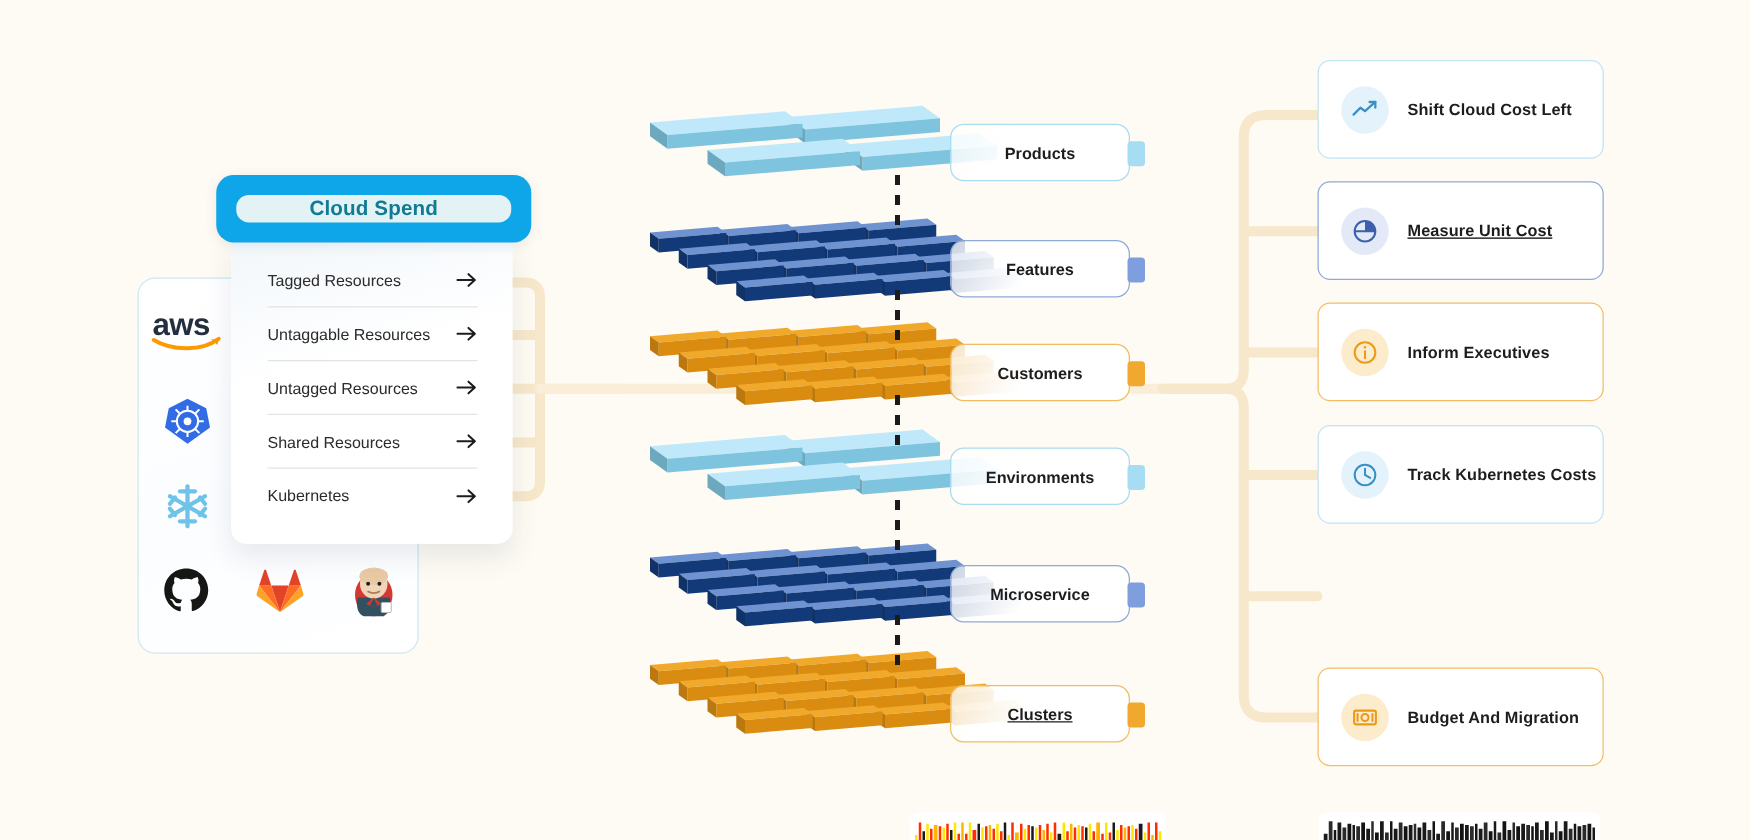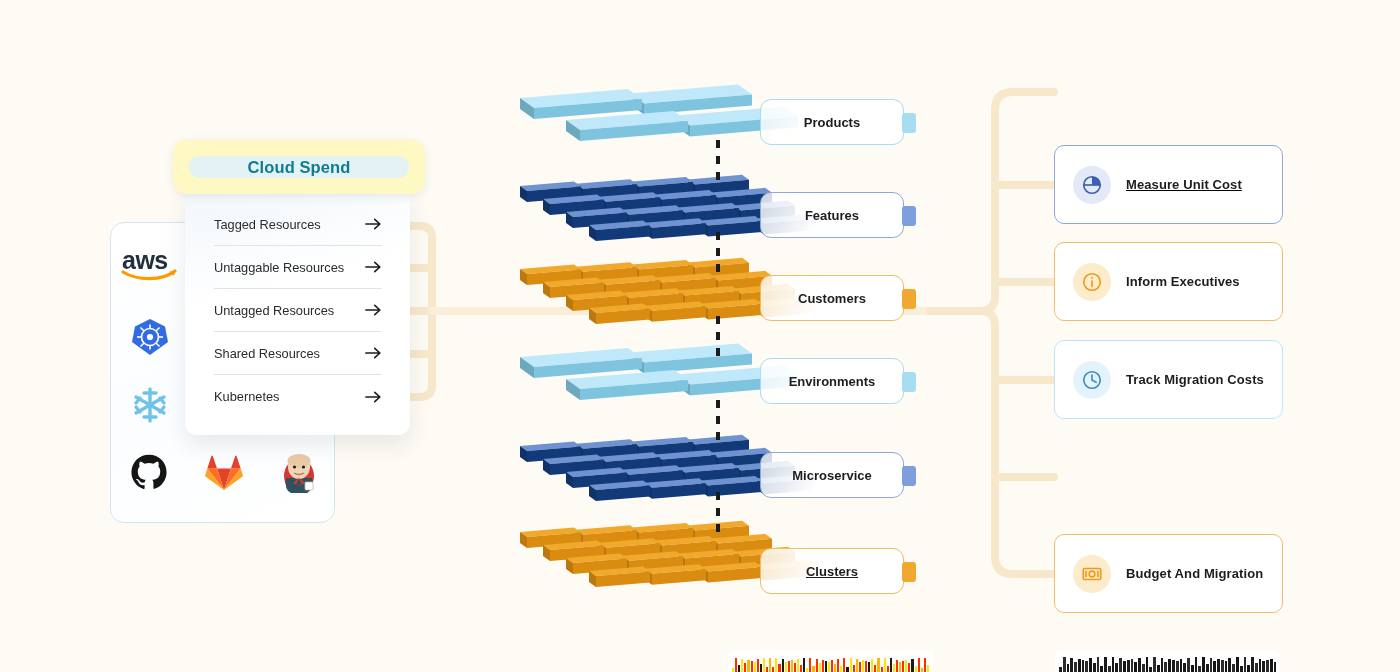--- a/index.html
+++ b/index.html
@@ -37,21 +37,21 @@
   .aws .wm {
     font-family: "Liberation Sans", sans-serif;
     font-size: 25px; font-weight: 700; color: #232f3e; letter-spacing: -0.5px;
     line-height: 1; position: absolute; top: 0; left: 2px;
   }
   .aws svg { position: absolute; left: 0; bottom: 0; }
 
   
   .cs-head {
     position: absolute; left: 173px; top: 140px; width: 252px; height: 54px;
-    background: #fef9c3; border-radius: 14px; padding: 16px;
+    background: #0ea5e9; border-radius: 14px; padding: 16px;
     box-shadow: 0 2px 10px rgba(40,60,80,.10);
     z-index: 6;
   }
   .cs-head-inner {
     width: 100%; height: 100%; background: #e3f2f4; border-radius: 10px;
     display: flex; align-items: center; justify-content: center;
   }
   .cs-title { color: #0f7c94; font-size: 16.5px; font-weight: 700; letter-spacing: .1px; }
 
   .cs-menu {
@@ -664,20 +664,29 @@
   </div>
   <div class="pill navy" style="left:760px; top:452px;">
     <span>Microservice</span>
     <span class="nub navy"></span>
   </div>
   <div class="pill amber" style="left:760px; top:548px;text-decoration:underline;">
     <span>Clusters</span>
     <span class="nub amber"></span>
   </div>
 
+  <div class="ocard blue" style="top:48px;">
+    <div class="ocard-icon blue">
+      <svg width="22" height="22" viewBox="0 0 24 24" fill="none" stroke="#3a8fc4" stroke-width="2" stroke-linecap="round" stroke-linejoin="round">
+        <polyline points="2,16 8,10 12,13 21,5"></polyline>
+        <polyline points="16,5 21,5 21,10"></polyline>
+      </svg>
+    </div>
+    <span class="ocard-label">Shift Cloud Cost Left</span>
+  </div>
 
   <div class="ocard navy" style="top:145px;">
     <div class="ocard-icon navy">
       <svg width="22" height="22" viewBox="0 0 24 24" fill="none" stroke="#3d5fae" stroke-width="1.8">
         <circle cx="12" cy="12" r="9"></circle>
         <path d="M12 12 L12 3 A9 9 0 0 1 21 12 Z" fill="#3d5fae" stroke="none"></path>
         <path d="M3 12 H21"></path>
       </svg>
     </div>
     <span class="ocard-label">Measure Unit Cost</span>
@@ -694,21 +703,21 @@
     <span class="ocard-label">Inform Executives</span>
   </div>
 
   <div class="ocard blue" style="top:340px;">
     <div class="ocard-icon blue">
       <svg width="22" height="22" viewBox="0 0 24 24" fill="none" stroke="#3a8fc4" stroke-width="1.8" stroke-linecap="round">
         <circle cx="12" cy="12" r="9"></circle>
         <polyline points="12,6.5 12,12 16.5,14.5"></polyline>
       </svg>
     </div>
-    <span class="ocard-label">Track Migration Costs</span>
+    <span class="ocard-label">Track Kubernetes Costs</span>
   </div>
 
 
   <div class="ocard amber" style="top:534px;">
     <div class="ocard-icon amber">
       <svg width="22" height="22" viewBox="0 0 24 24" fill="none" stroke="#ec9a18" stroke-width="1.8">
         <rect x="2.5" y="6" width="19" height="12" rx="1.6"></rect>
         <circle cx="12" cy="12" r="3.1"></circle>
         <line x1="5.5" y1="9" x2="5.5" y2="15" stroke-linecap="round"></line>
         <line x1="18.5" y1="9" x2="18.5" y2="15" stroke-linecap="round"></line>

